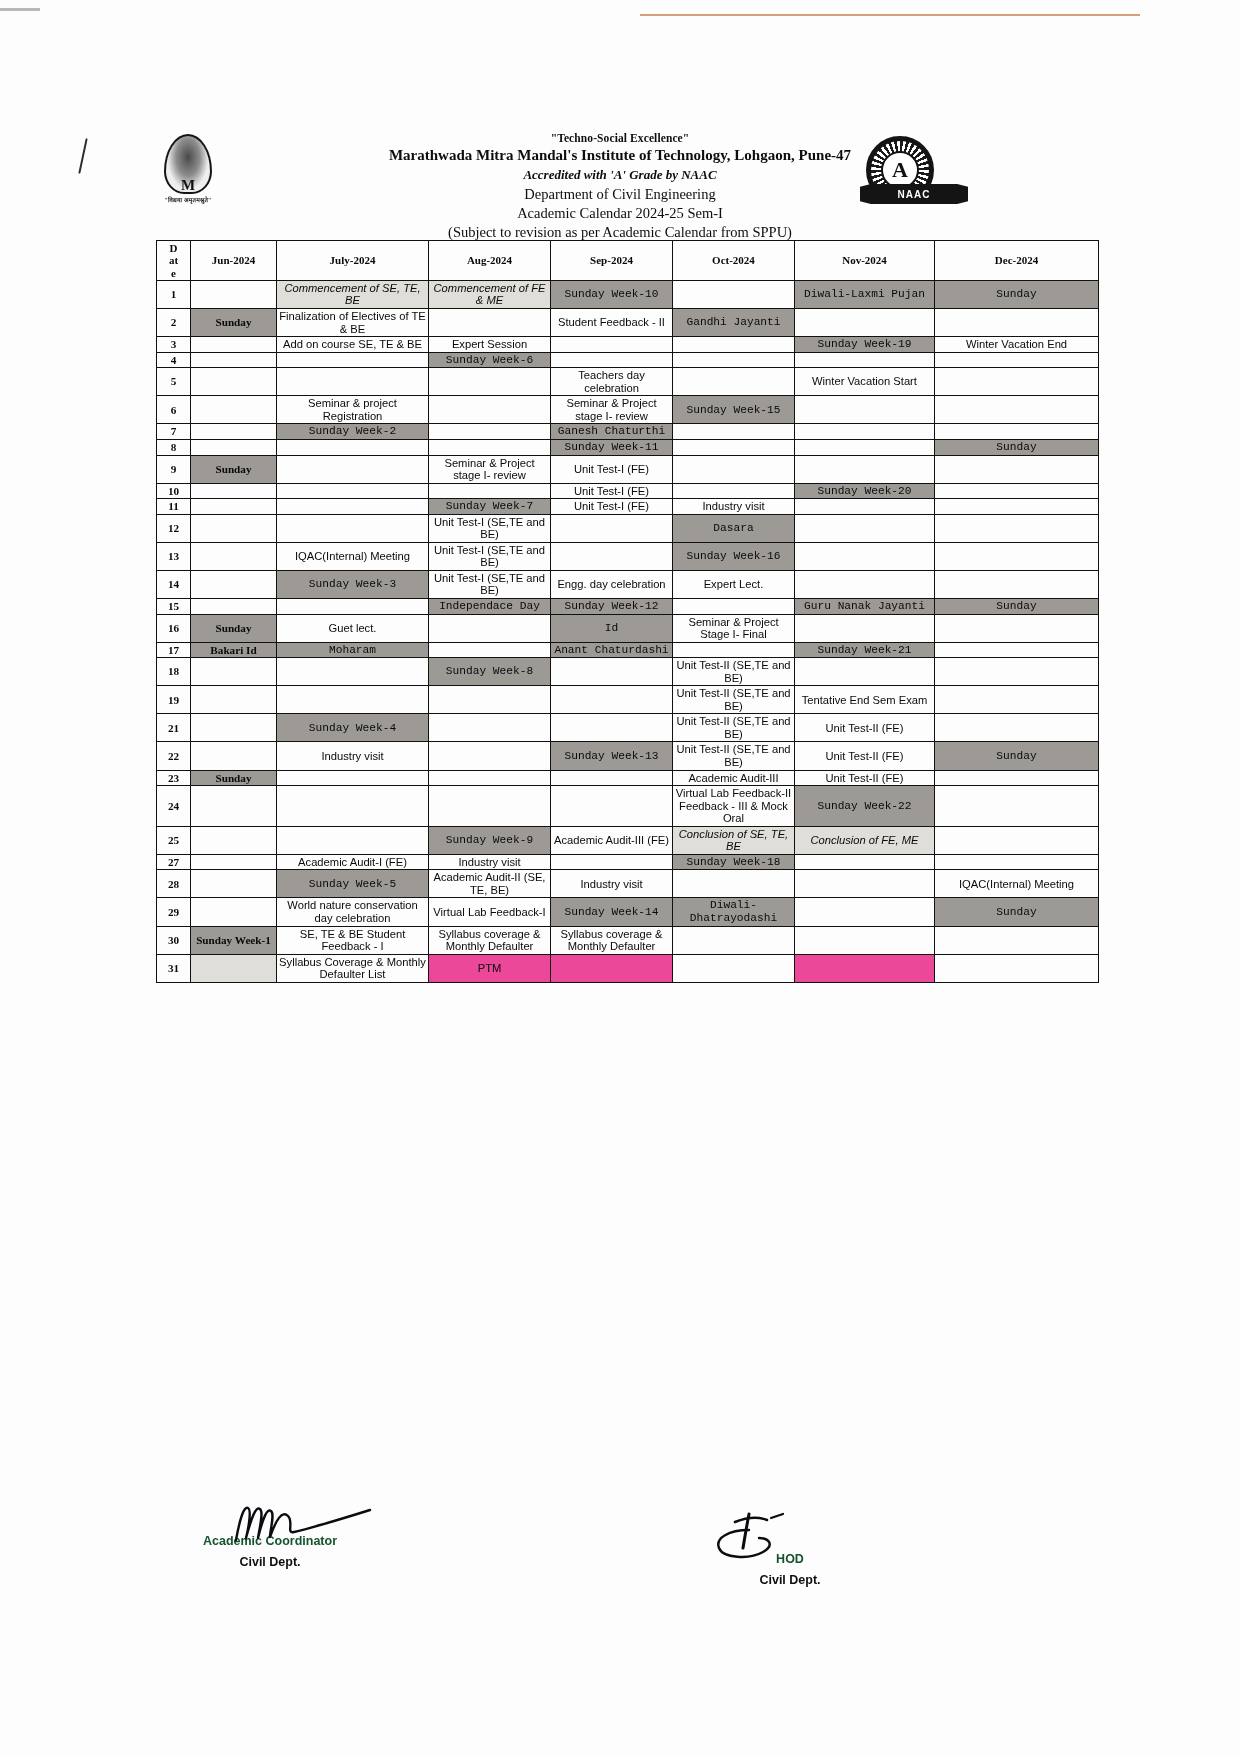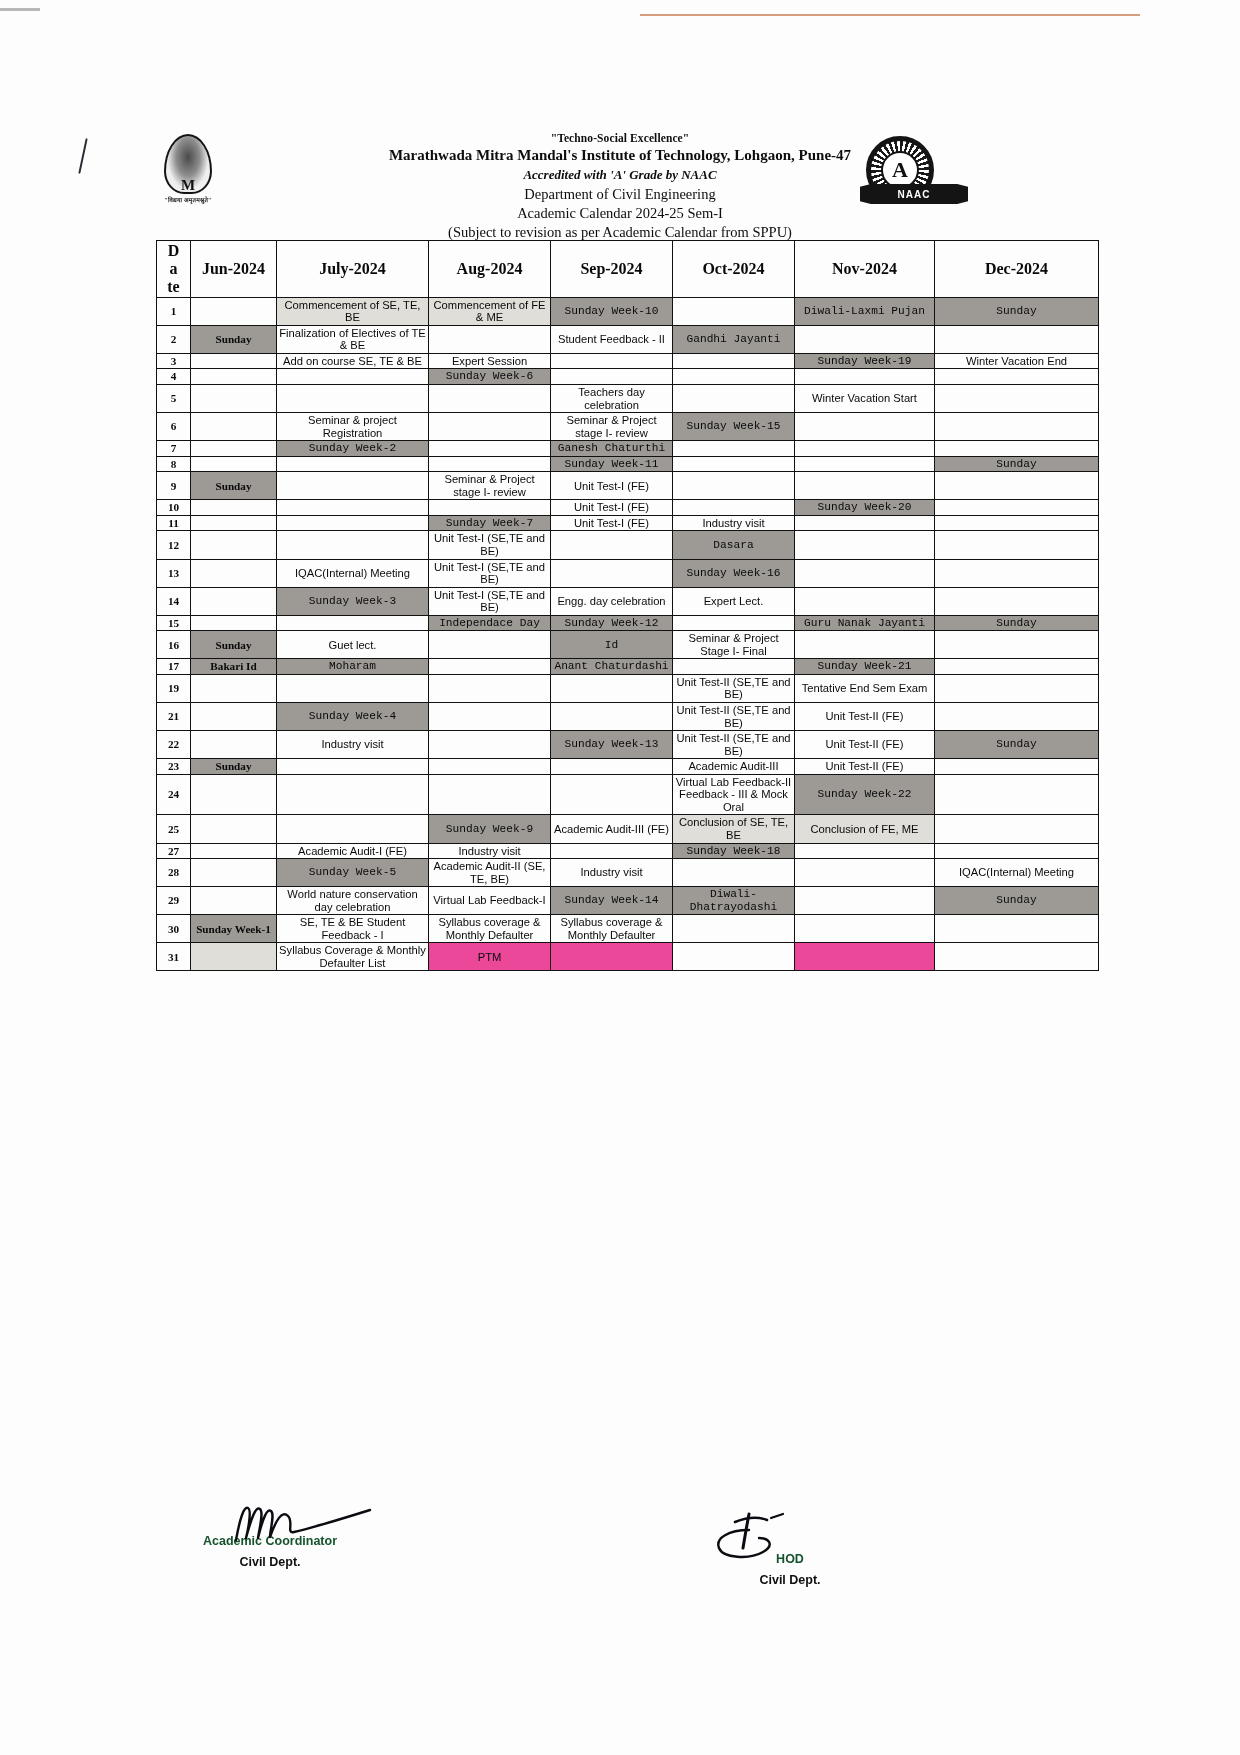--- a/index.html
+++ b/index.html
@@ -144,33 +144,33 @@
     text-align: center;
     vertical-align: middle;
     font-size: 11.2px;
     line-height: 1.12;
     color: #0a0a0a;
     word-wrap: break-word;
   }
   table.cal thead th {
     font-family: "Liberation Serif", serif;
     font-weight: 700;
-    font-size: 16px;
+    font-size: 11px;
     height: 17px;
     padding: 1px 10px;
   }
   td.datecol {
     font-family: "Liberation Serif", serif;
     font-weight: 700;
     font-size: 11px;
   }
   
   td.sh1 { background: #9d9a96; font-family: Liberation Mono, monospace; }   
   td.sh2 { background: #ec4899; }   
-  td.sh3 { background: #e0ded9; }   
+  td.sh3 { background: #e0ded9; font-style: italic; }   
   td.jun { font-size: 9.6px; font-family: "Liberation Serif", serif; font-weight:700; }
 
   
   col.c-date { width: 34px; }
   col.c-jun  { width: 86px; }
   col.c-jul  { width: 152px; }
   col.c-aug  { width: 122px; }
   col.c-sep  { width: 122px; }
   col.c-oct  { width: 122px; }
   col.c-nov  { width: 140px; }
@@ -421,20 +421,30 @@
             <td class="datecol">17</td>
             <td class="jun sh1">Bakari Id</td>
             <td class="sh1">Moharam</td>
             <td class=""></td>
             <td class="sh1">Anant Chaturdashi</td>
             <td class=""></td>
             <td class="sh1">Sunday Week-21</td>
             <td class=""></td>
           </tr>
           <tr>
+            <td class="datecol">18</td>
+            <td class="jun "></td>
+            <td class=""></td>
+            <td class="sh1">Sunday Week-8</td>
+            <td class=""></td>
+            <td class="">Unit Test-II (SE,TE and BE)</td>
+            <td class=""></td>
+            <td class=""></td>
+          </tr>
+          <tr>
             <td class="datecol">19</td>
             <td class="jun "></td>
             <td class=""></td>
             <td class=""></td>
             <td class=""></td>
             <td class="">Unit Test-II (SE,TE and BE)</td>
             <td class="">Tentative End Sem Exam</td>
             <td class=""></td>
           </tr>
           <tr>

